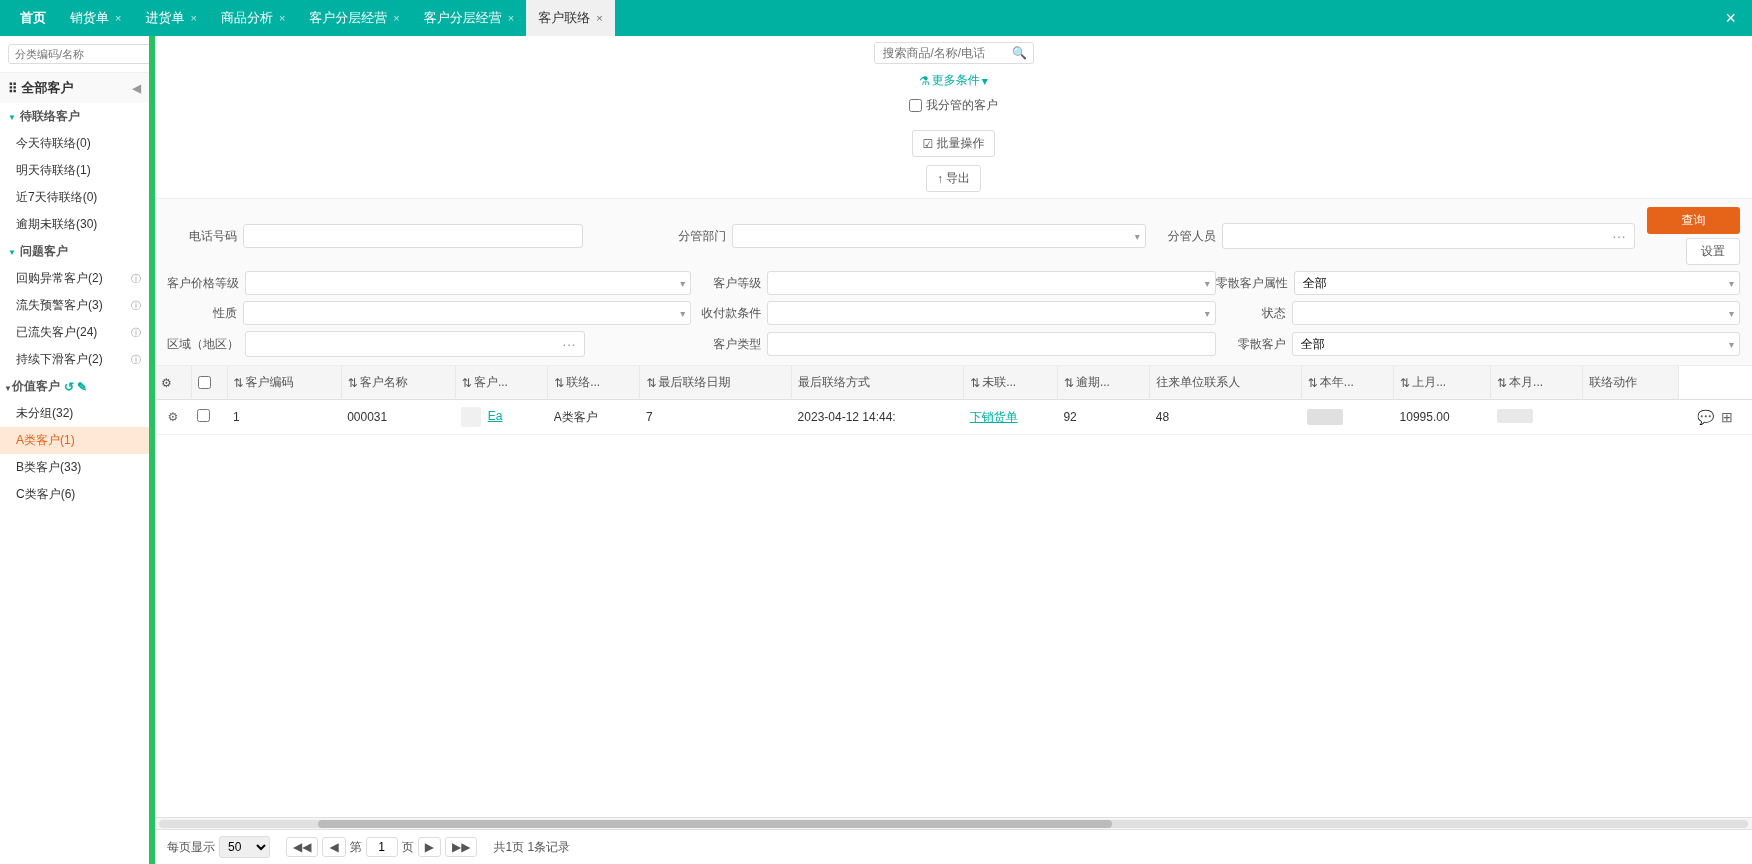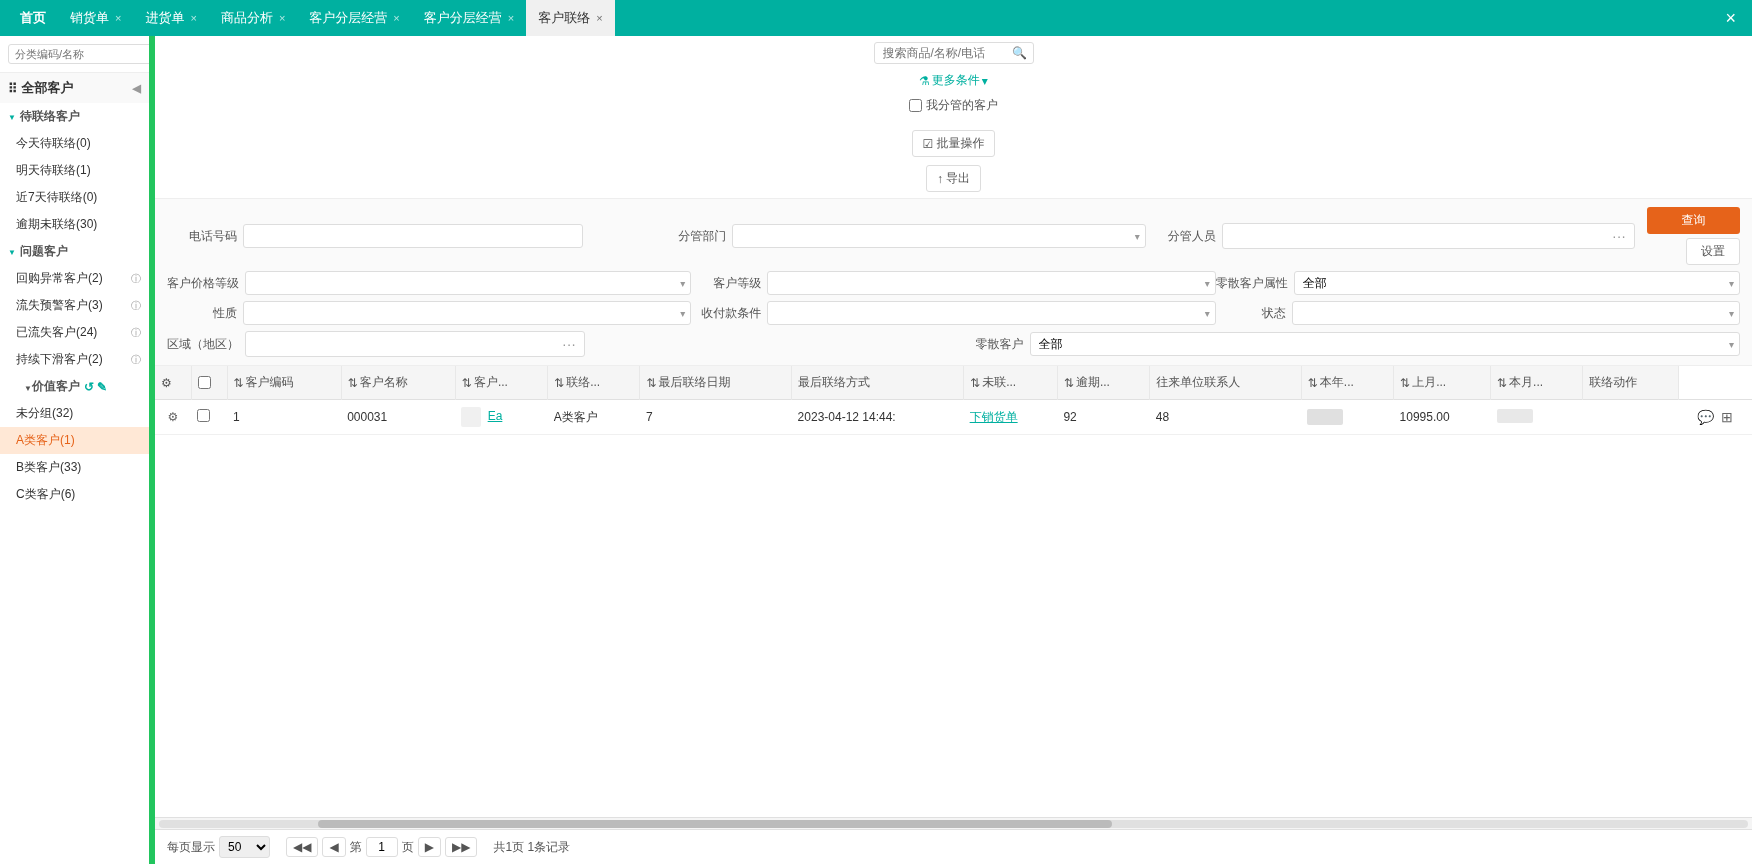--- a/index.html
+++ b/index.html
@@ -104,21 +104,21 @@
     }
     .sidebar-item.active { background: #ffe8d6; color: #e6631a; }
     .sidebar-item .hint-icon {
       margin-left: auto;
       color: #999;
       font-size: 10px;
     }
     .sidebar-group-actions {
       display: flex;
       align-items: center;
-      padding: 5px 24px;
+      padding: 5px 4px;
       font-weight: bold;
       color: #555;
       font-size: 12px;
     }
     .sidebar-group-actions .action-icons { margin-left: 4px; display: flex; gap: 3px; }
     .sidebar-group-actions .action-icon { color: #00b0a0; cursor: pointer; font-size: 12px; }
 
     
     .content-area {
       flex: 1;
@@ -627,20 +627,24 @@
 
       <div class="filter-row">
         <div class="filter-field">
           <span class="filter-label">区域（地区）</span>
           <div class="filter-input-dots" style="flex:1; max-width:340px;">
             <span></span>
               <span class="dots">···</span>
           </div>
         </div>
         <div class="filter-field">
+          <span class="filter-label">客户类型</span>
+          <input class="filter-input" type="text" style="flex: 1 1 0%;">
+        </div>
+        <div class="filter-field">
           <span class="filter-label">零散客户</span>
           <div class="filter-select-wrap">
             <select>
               <option>全部</option>
             </select>
             <span class="chevron">▾</span>
           </div>
         </div>
       </div>
     </div>

